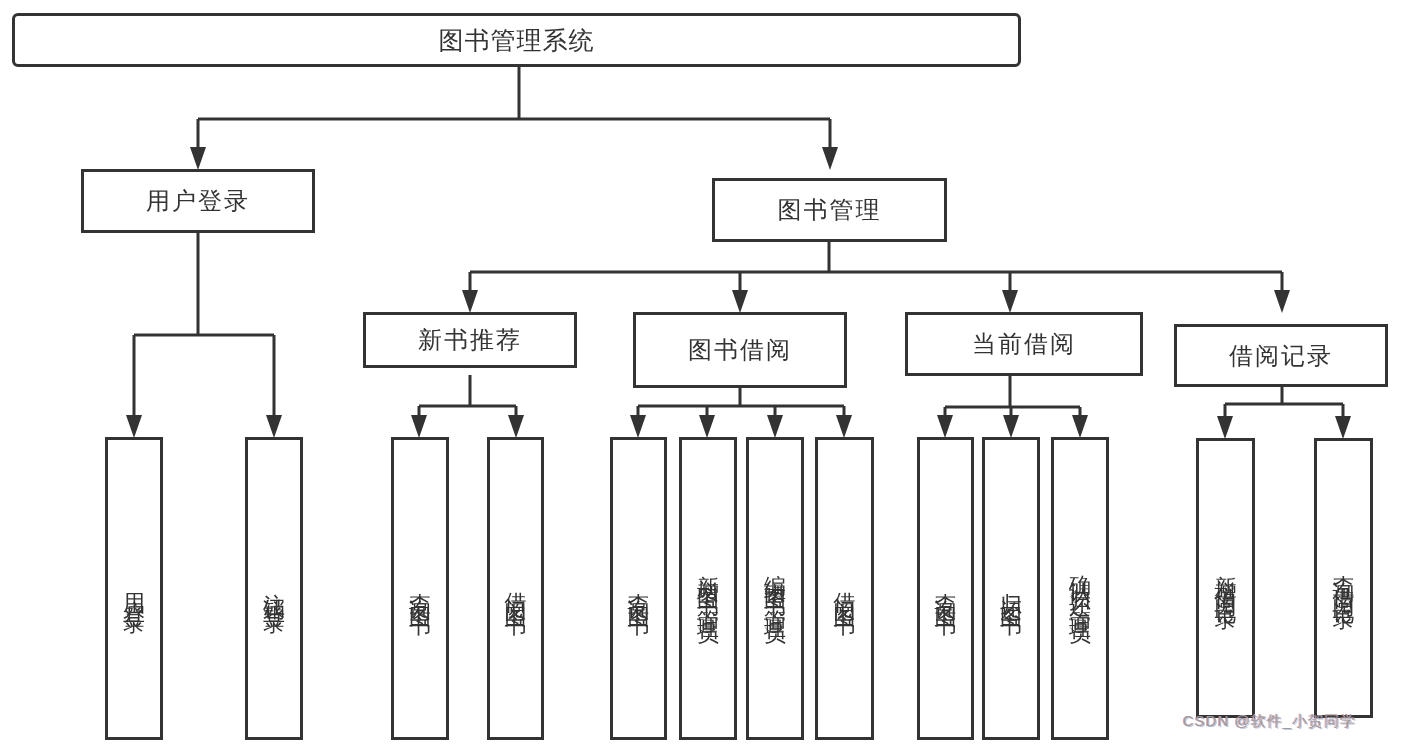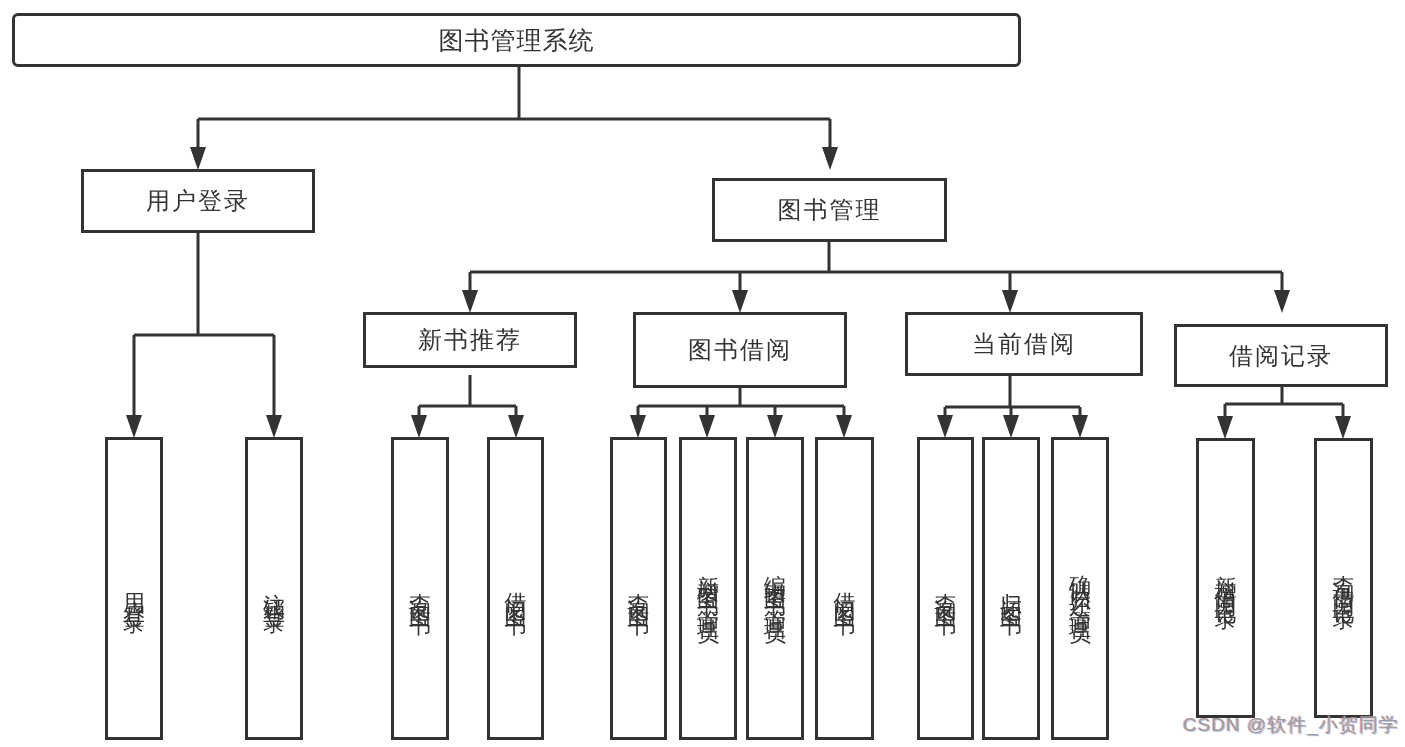--- a/index.html
+++ b/index.html
@@ -43,21 +43,21 @@
     text-orientation: mixed;
     font-size: 22px;
     letter-spacing: 7px;
     padding: 6px 0;
   }
   #watermark {
     position: absolute;
     left: 1183px;
     top: 712px;
     z-index: 3;
-    font-size: 19px;
+    font-size: 15px;
     letter-spacing: 1px;
     color: #9e9e9e;
     text-shadow: -1px 0 0 rgba(210, 100, 100, 0.55), 1px 1px 0 rgba(100, 130, 210, 0.45);
     white-space: nowrap;
   }
 </style>
 </head>
 <body>
 
 <div id="stage">

